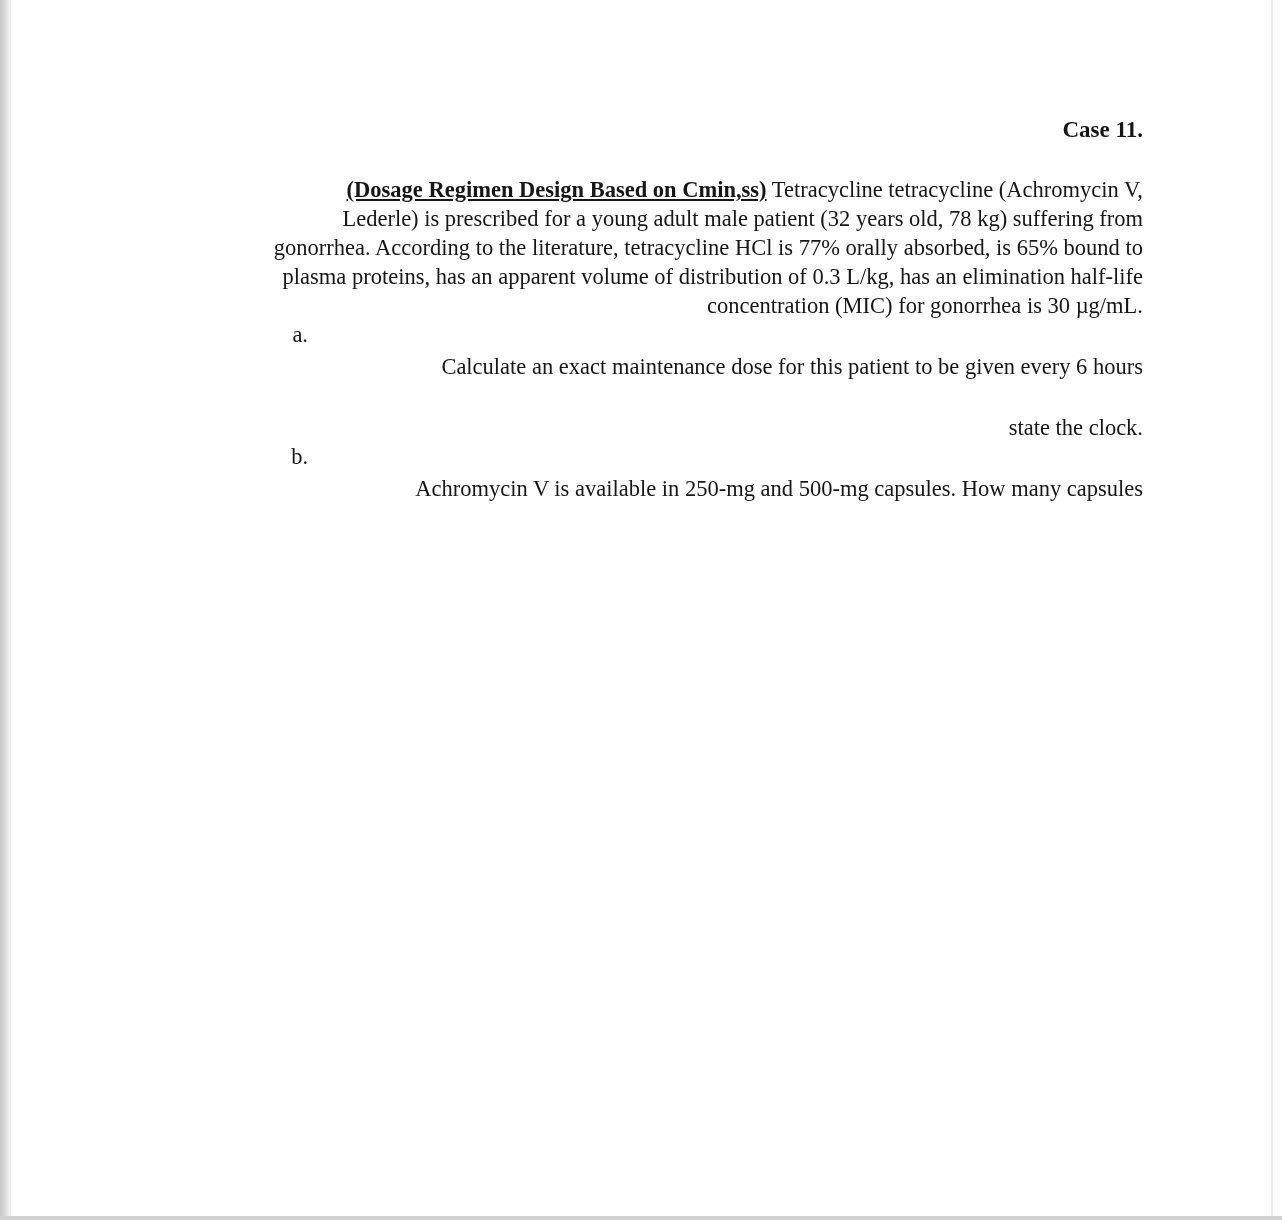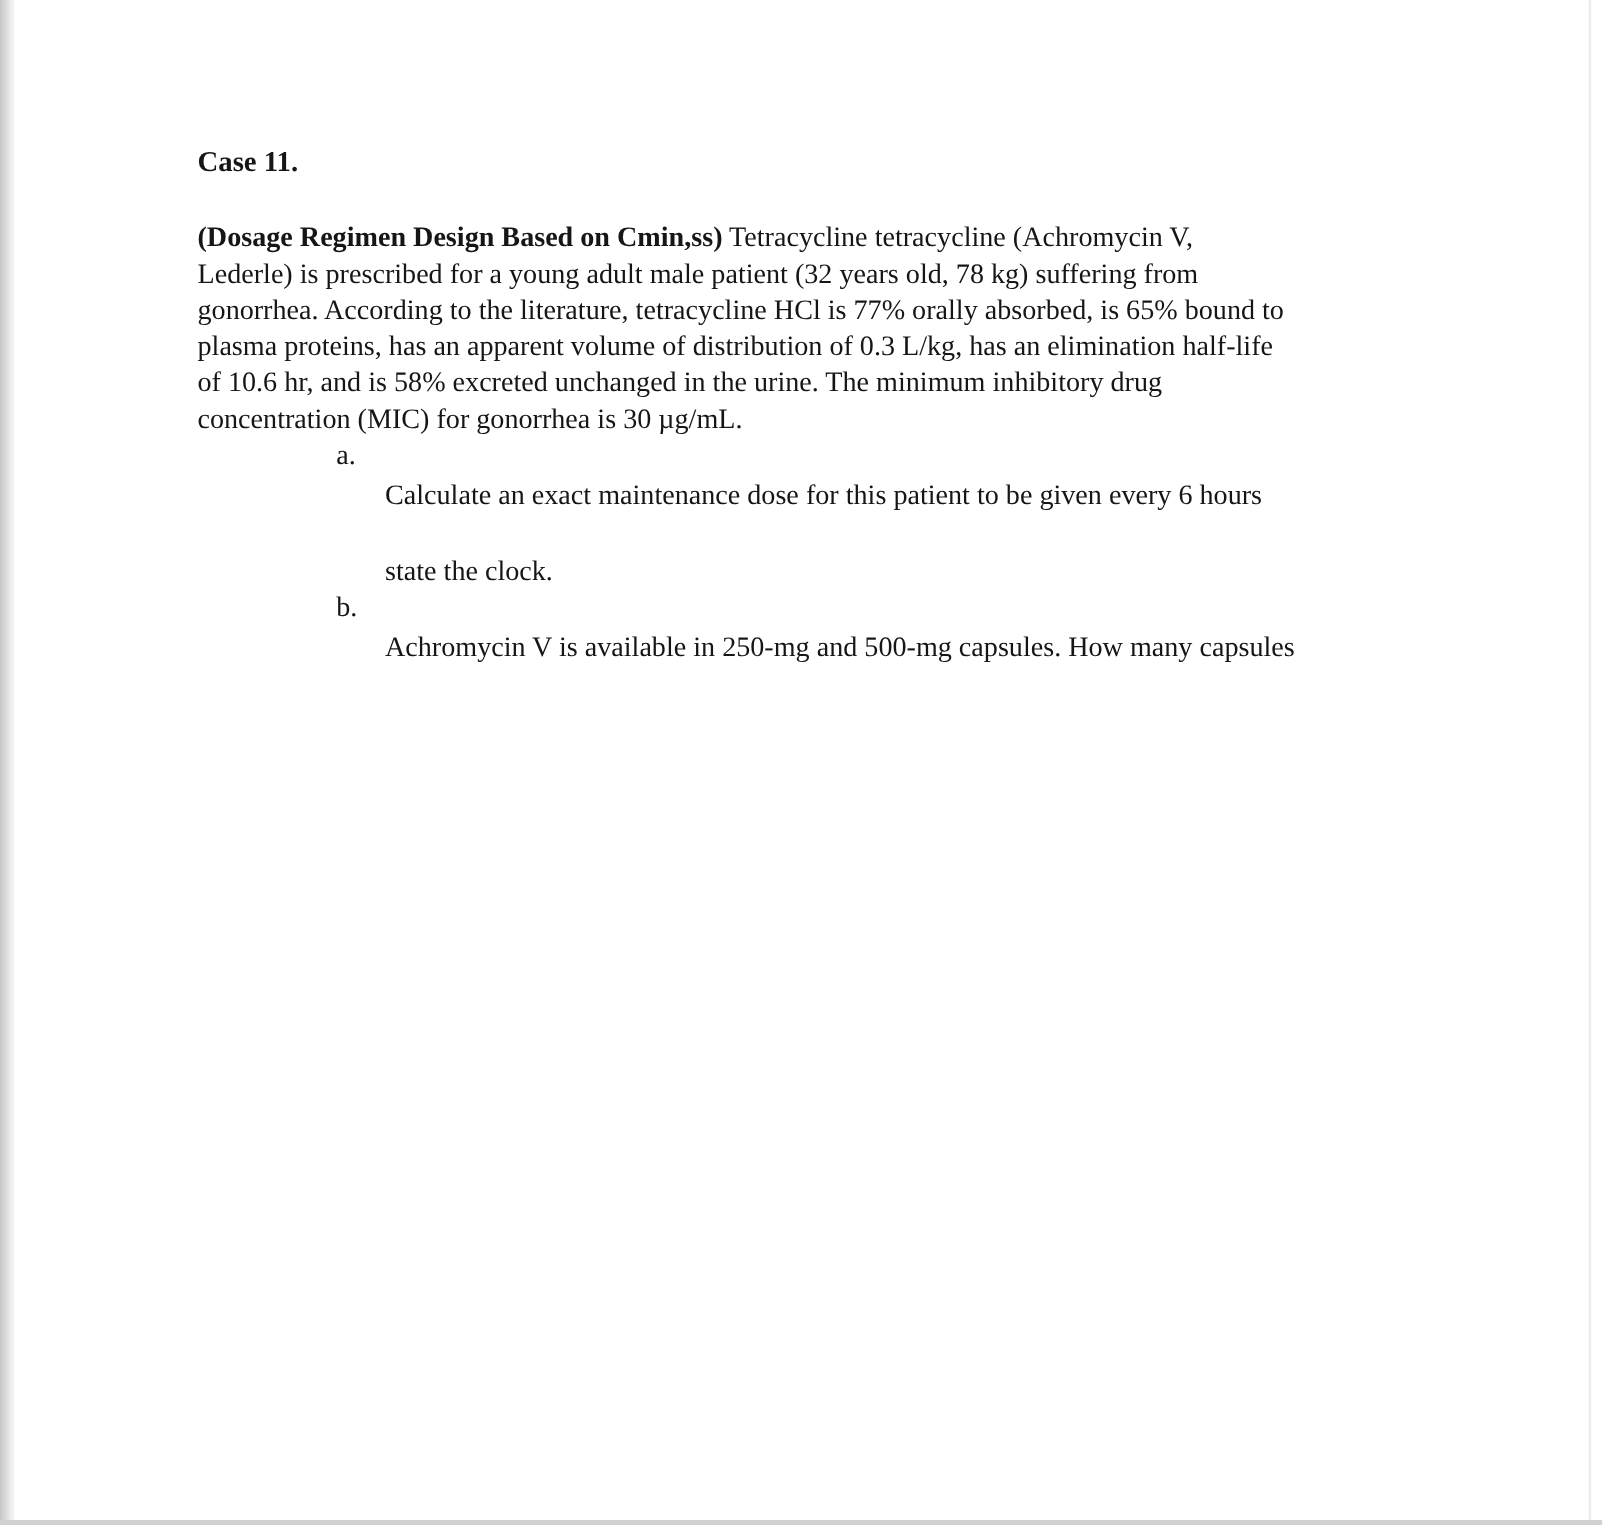--- a/index.html
+++ b/index.html
@@ -36,34 +36,36 @@
     width: 100%; height: 4px;
     background: #d1d1d1;
   }
   .content {
     position: absolute;
     left: 158px;
     top: 115px;
     width: 985px;
     font-size: 22.5px;
     line-height: 29px;
+    text-align: right;
   }
   .heading {
     font-weight: bold;
     font-size: 23px;
     margin: 0 0 31px 0;
   }
   .paragraph {
     margin: 0;
   }
   .pline {
     white-space: nowrap;
   }
   .lead-bold {
     font-weight: bold;
+    text-decoration: underline;
   }
   .qlist {
     margin: 0;
   }
   .li {
     display: flex;
     align-items: flex-start;
     padding-left: 111px;
   }
   .li .marker {
@@ -87,21 +89,20 @@
   <div class="edge-bottom"></div>
 
   <div class="content">
     <div class="heading">Case 11.</div>
 
     <div class="paragraph">
       <div class="pline"><span class="lead-bold">(Dosage Regimen Design Based on Cmin,ss)</span><span> Tetracycline tetracycline (Achromycin V,</span></div>
       <div class="pline">Lederle) is prescribed for a young adult male patient (32 years old, 78 kg) suffering from</div>
       <div class="pline">gonorrhea. According to the literature, tetracycline HCl is 77% orally absorbed, is 65% bound to</div>
       <div class="pline">plasma proteins, has an apparent volume of distribution of 0.3 L/kg, has an elimination half-life</div>
-      <div class="pline">of 10.6 hr, and is 58% excreted unchanged in the urine. The minimum inhibitory drug</div>
       <div class="pline">concentration (MIC) for gonorrhea is 30 µg/mL.</div>
     </div>
 
     <div class="qlist">
       <div class="li">
         <span class="marker">a.</span>
         <span class="body">
           <div class="lline">Calculate an exact maintenance dose for this patient to be given every 6 hours</div>
           <div class="lline">state the clock.</div>
         </span>

